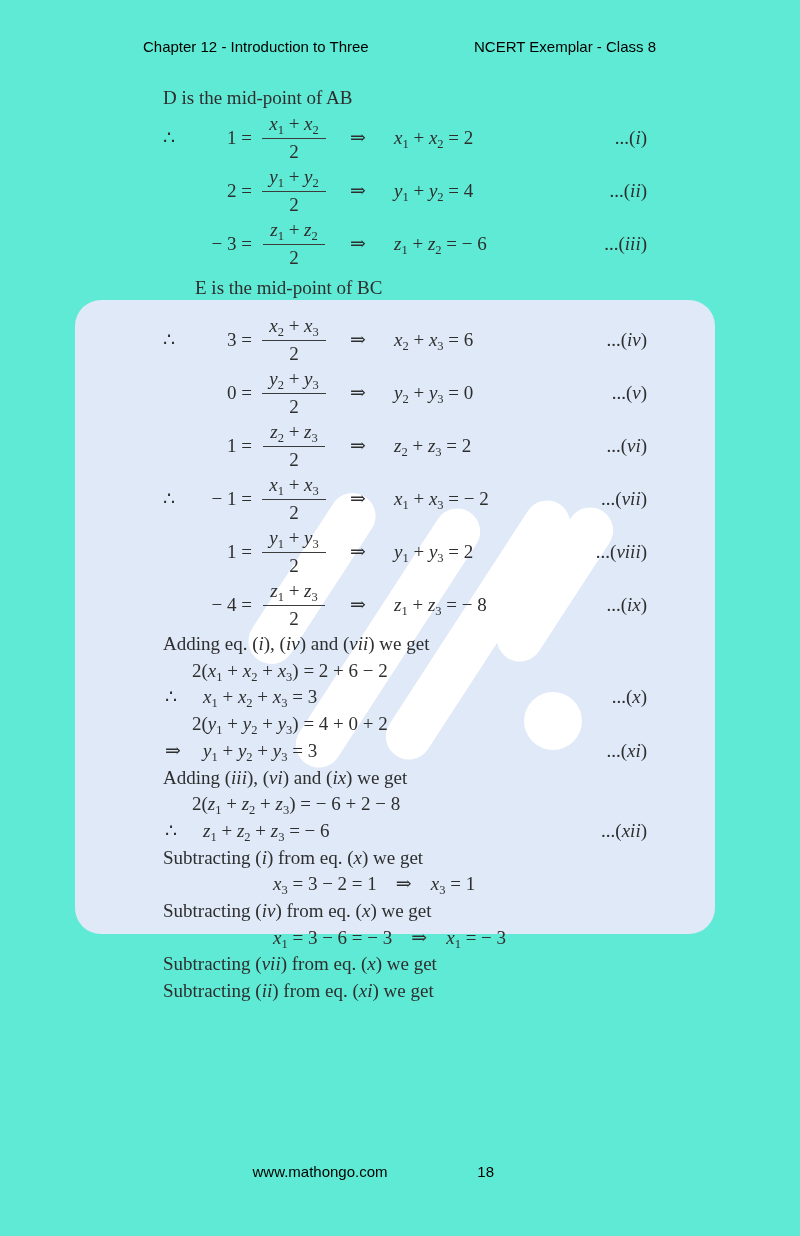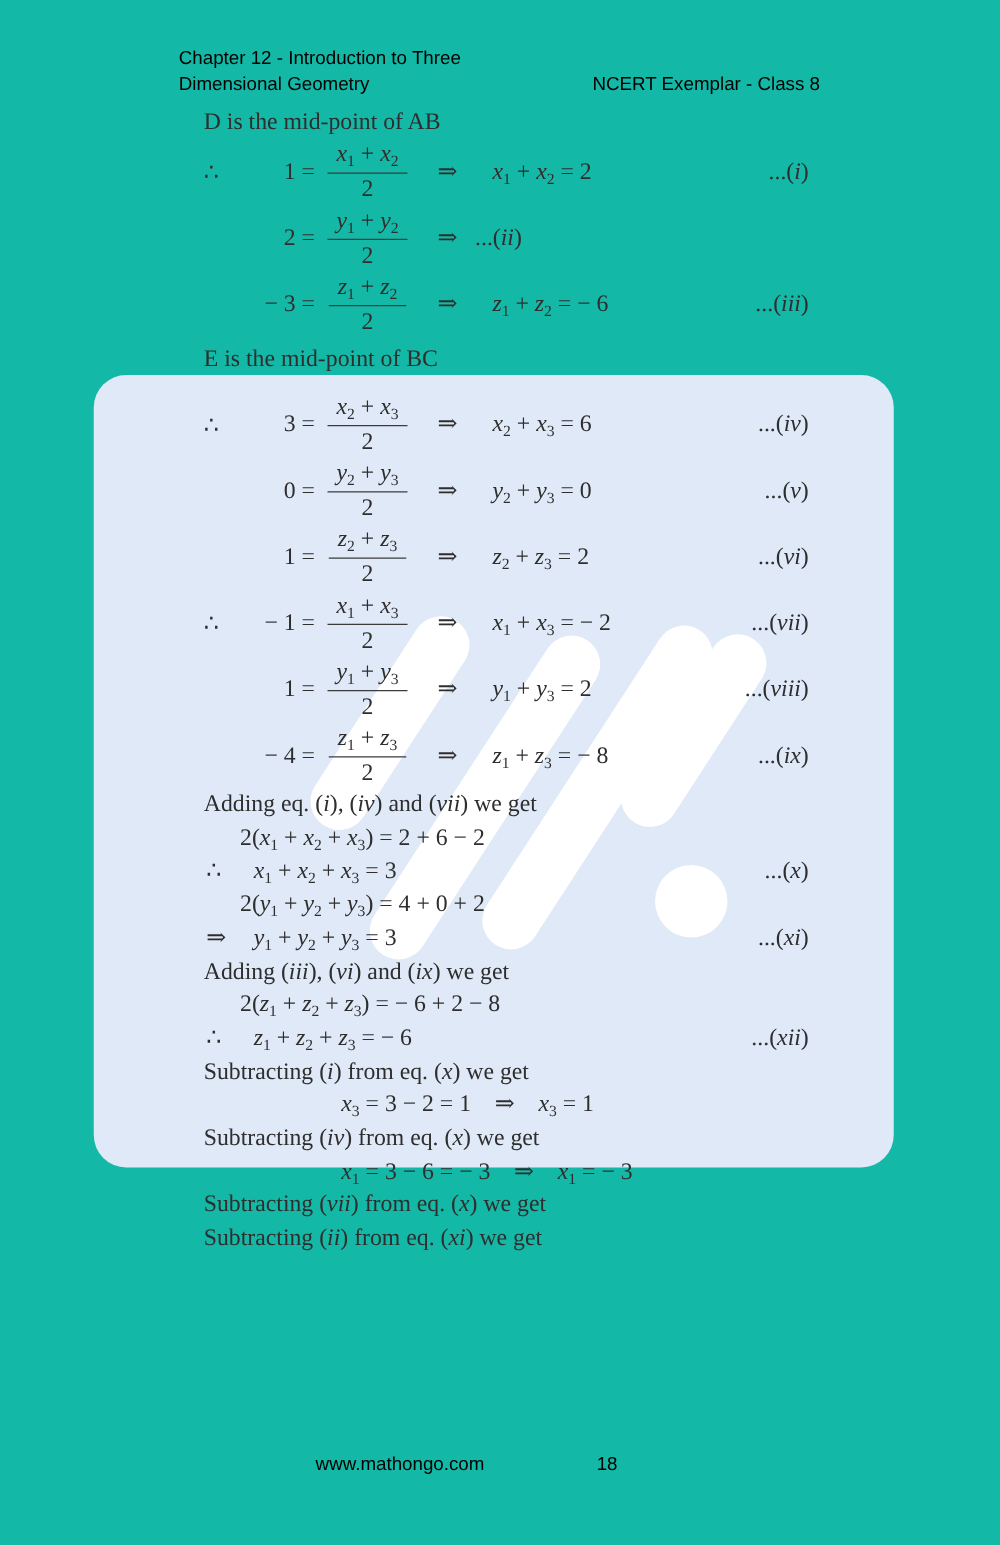--- a/index.html
+++ b/index.html
@@ -1,16 +1,16 @@
 <!DOCTYPE html>
 <html><head>
 <meta charset="utf-8">
 <style>
   html,body{margin:0;padding:0;background:#fff;}
-  .page{position:relative;width:800px;height:1236px;background:#14b8a6;overflow:hidden;
+  .page{position:relative;width:800px;height:1236px;background:#5eead4;overflow:hidden;
         font-family:"Liberation Serif","DejaVu Serif",serif;color:#2e2e2e;}
 
   
   .pdf-header{position:absolute;left:143px;top:36px;right:144px;display:flex;
               justify-content:space-between;font-family:"Liberation Sans","DejaVu Sans",sans-serif;
               font-size:15px;line-height:21px;color:#000;}
   .hright{align-self:flex-end;white-space:nowrap;}
 
   
   .panel{position:absolute;left:75px;top:300px;width:640px;height:634px;
@@ -19,21 +19,21 @@
   .wbar.s1{left:214px;top:181px;width:46px;height:195px;}
   .wbar.s2{left:290px;top:188px;width:46px;height:300px;}
   .wbar.s3{left:380px;top:180px;width:46px;height:300px;}
   .wbar.s4{left:457px;top:197px;width:46px;height:175px;}
   .wdot{position:absolute;left:449px;top:392px;width:58px;height:58px;border-radius:50%;background:#fff;}
 
   
   .content{position:absolute;left:0;top:0;width:733px;box-sizing:border-box;
            padding:85px 86px 0 163px;font-size:19px;}
   .h-line{line-height:26px;}
-  .gap{margin-top:5px;}
+  .gap{margin-top:5px;margin-left:32px;}
   .first{margin-top:12px;}
 
   
   .frow{display:flex;align-items:center;height:53px;white-space:nowrap;}
   .fpre{width:40px;}
   .flhs{width:49px;text-align:right;}
   .ffrac{width:84px;display:flex;justify-content:center;}
   .farr{width:44px;text-align:center;}
   .frhs{flex:1;padding-left:14px;}
   .ftag{text-align:right;}
@@ -58,21 +58,20 @@
   .pageno{position:absolute;right:146px;top:0;}
 </style>
 </head>
 <body>
 
 <div class="page" style="color: rgb(46, 46, 46);">
 
   <div class="pdf-header">
     <div class="hleft">
       <div>Chapter 12 - Introduction to Three</div>
-      <div>Dimensional Geometry</div>
     </div>
     <div class="hright">NCERT Exemplar - Class 8</div>
   </div>
 
   <div class="panel" style="background: rgb(223, 233, 247);">
     <div class="wm">
       <div class="wbar s1" style="background: rgb(255, 255, 255);"></div>
       <div class="wbar s2" style="background: rgb(255, 255, 255);"></div>
       <div class="wbar s3" style="background: rgb(255, 255, 255);"></div>
       <div class="wbar s4" style="background: rgb(255, 255, 255);"></div>
@@ -98,20 +97,21 @@
       <div class="frow">
         <span class="fpre"></span>
         <span class="flhs">2 =</span>
         <span class="ffrac">
           <span class="frac">
             <span class="num"><i>y</i><sub>1</sub> + <i>y</i><sub>2</sub></span>
             <span class="den">2</span>
           </span>
         </span>
         <span class="farr">⇒</span>
+        <span class="frhs"><i>y</i><sub>1</sub> + <i>y</i><sub>2</sub> = 4</span>
         <span class="ftag">...(<i>ii</i>)</span>
       </div>
       <div class="frow">
         <span class="fpre"></span>
         <span class="flhs">− 3 =</span>
         <span class="ffrac">
           <span class="frac">
             <span class="num"><i>z</i><sub>1</sub> + <i>z</i><sub>2</sub></span>
             <span class="den">2</span>
           </span>

